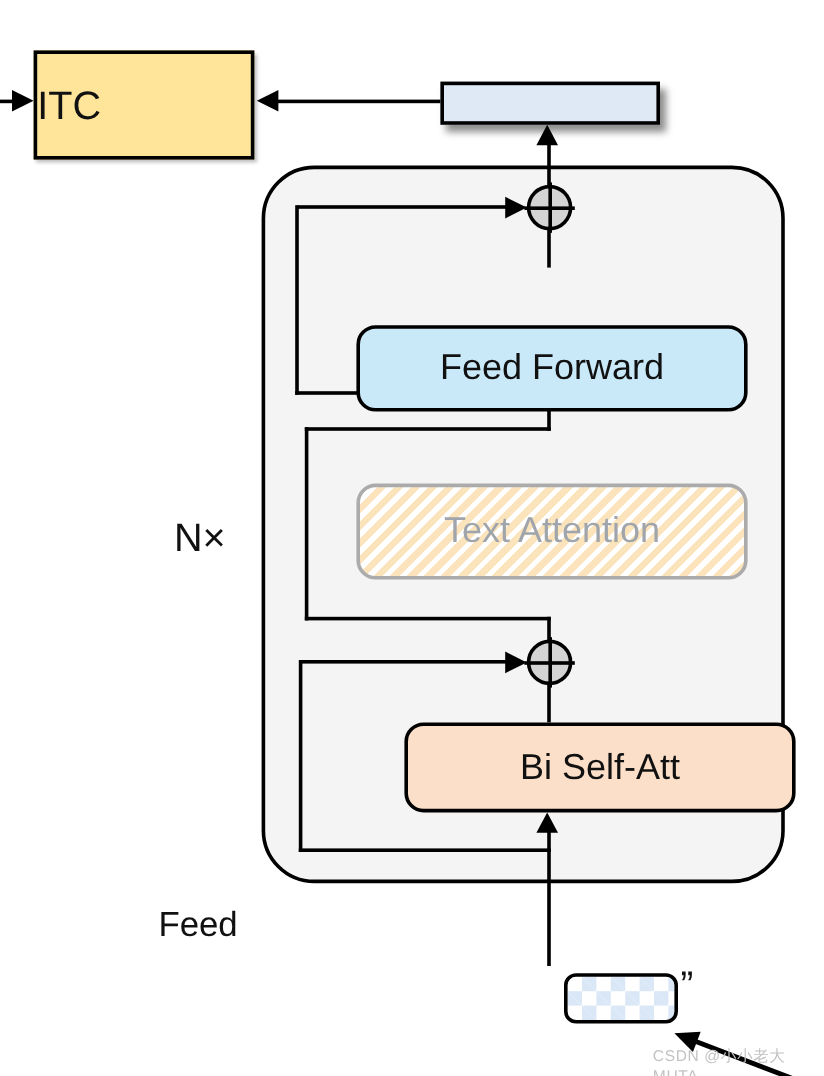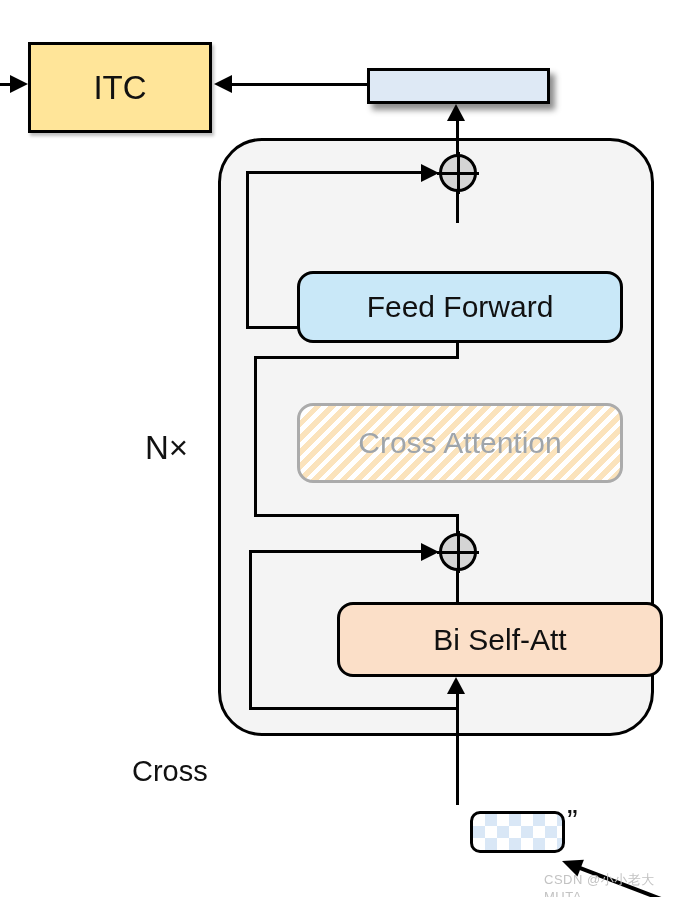--- a/index.html
+++ b/index.html
@@ -16,21 +16,21 @@
   .arr-left{border-top:9px solid transparent;border-bottom:9px solid transparent;border-right:18px solid #000;}
   .arr-right{border-top:9px solid transparent;border-bottom:9px solid transparent;border-left:18px solid #000;}
   
   .encoder-shell{
     position:absolute;left:218px;top:138px;width:436px;height:598px;
     background:#f4f4f4;border:3px solid #000;border-radius:44px;box-sizing:border-box;z-index:0;
   }
   
   .itc-box{
     position:absolute;left:28px;top:42px;width:184px;height:91px;box-sizing:border-box;
-    background:#ffe599;border:3px solid #000;display:flex;align-items:center;justify-content:center;
+    background:#ffe599;border:3px solid #000;display:flex;align-items:center;justify-content:flex-start;
     font-size:33px;z-index:2;box-shadow:2px 3px 3px rgba(0,0,0,0.25);
   }
   .output-box{
     position:absolute;left:367px;top:68px;width:183px;height:36px;box-sizing:border-box;
     background:#dee9f5;border:3px solid #000;z-index:2;box-shadow:5px 6px 6px rgba(0,0,0,0.45);
   }
   .block{
     position:absolute;left:297px;width:326px;box-sizing:border-box;border:3px solid #000;border-radius:16px;
     display:flex;align-items:center;justify-content:center;font-size:30px;z-index:2;
   }
@@ -114,40 +114,40 @@
     <span>ITC</span>
   </div>
 
   <div class="output-box"></div>
 
   <div class="block block-ff">
     <span>Feed Forward</span>
   </div>
 
   <div class="block block-ca">
-    <span>Cross Attention</span>
+    <span>Text Attention</span>
   </div>
 
   <div class="block block-bsa">
     <span>Bi Self-Att</span>
   </div>
 
   <div class="addnode addnode-top">
     <div class="cv"></div>
     <div class="ch"></div>
   </div>
   <div class="addnode addnode-bottom">
     <div class="cv"></div>
     <div class="ch"></div>
   </div>
 
   <div class="n-times">N×</div>
 
   <div class="enc-label">
-    <div>Cross</div>
+    <div>Feed</div>
   </div>
 
   <div class="token-box"></div>
   <div class="closing-quote">”</div>
 
   <div class="diag-arrow">
     <div class="shaft"></div>
     <div class="head"></div>
   </div>
 

